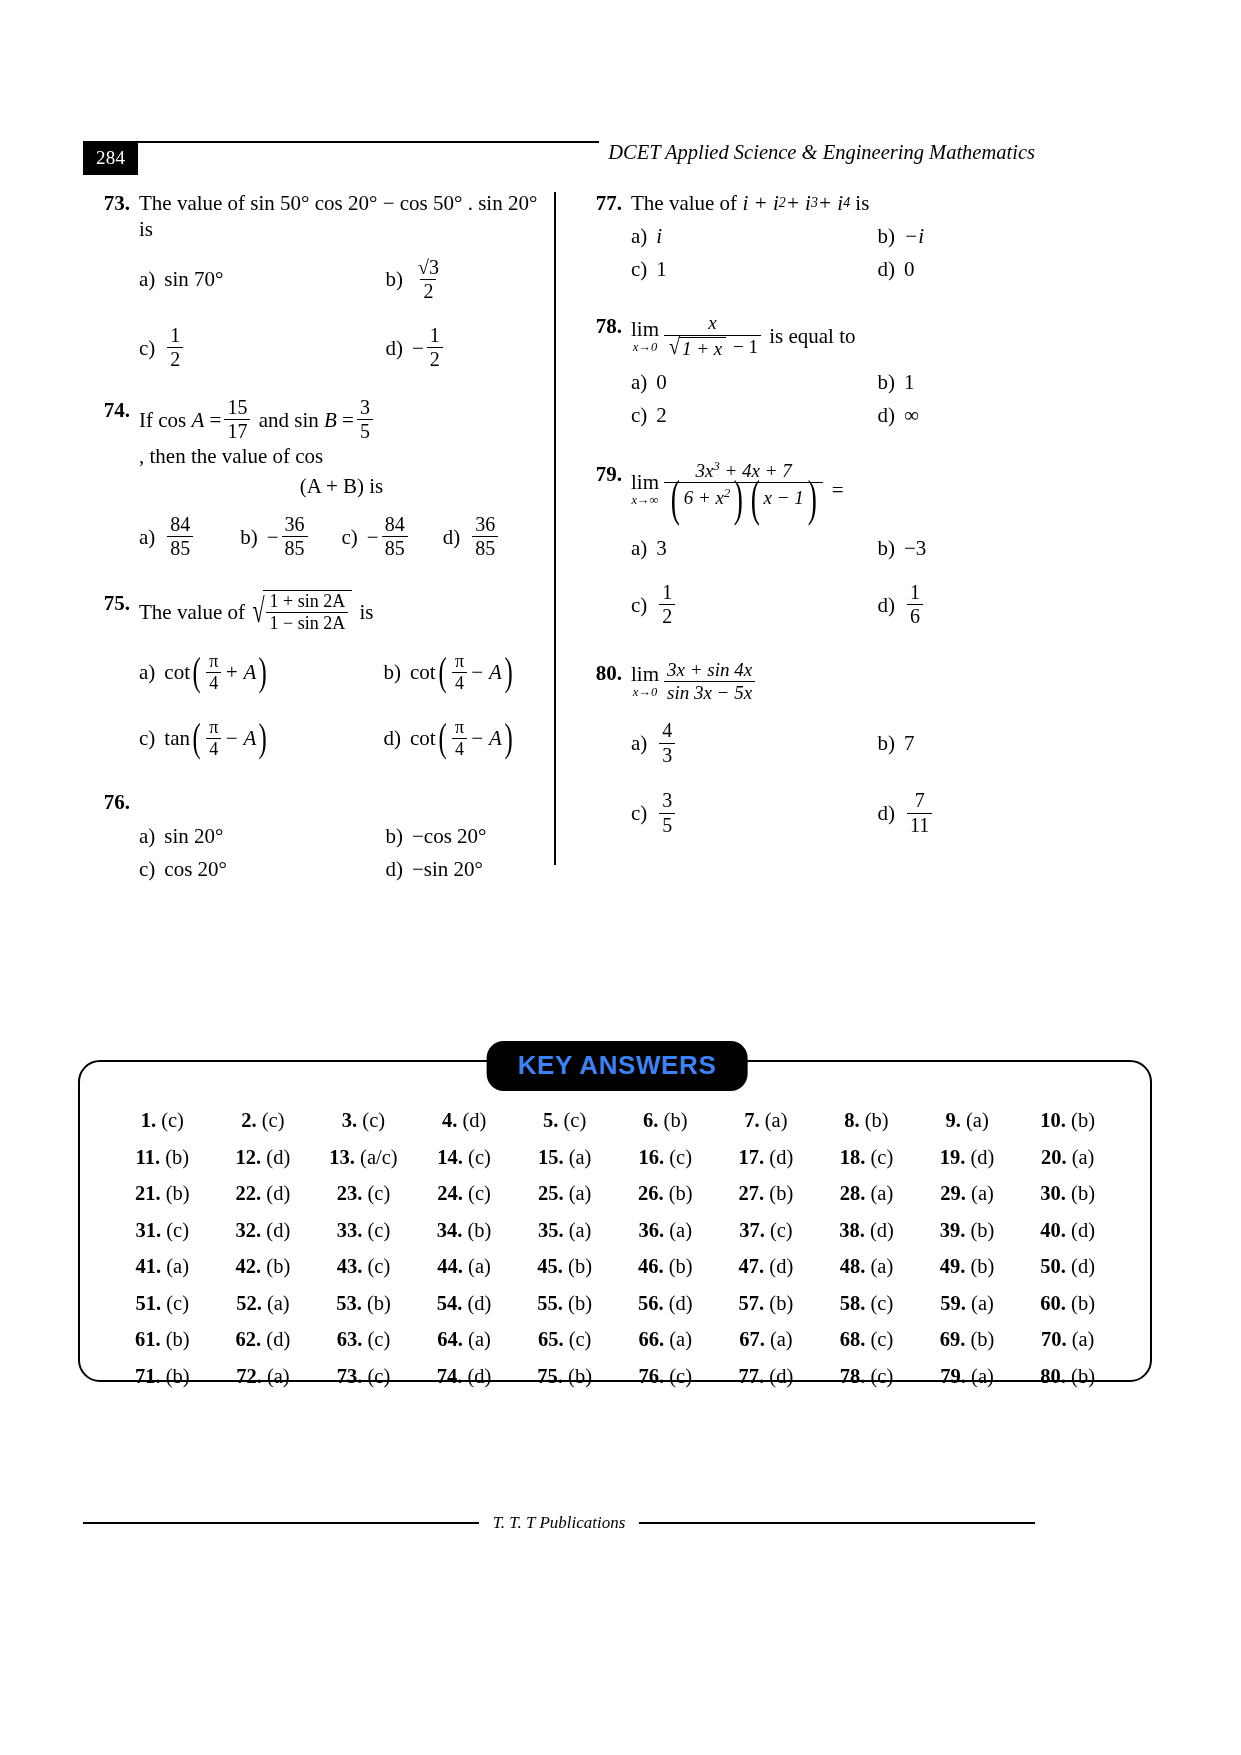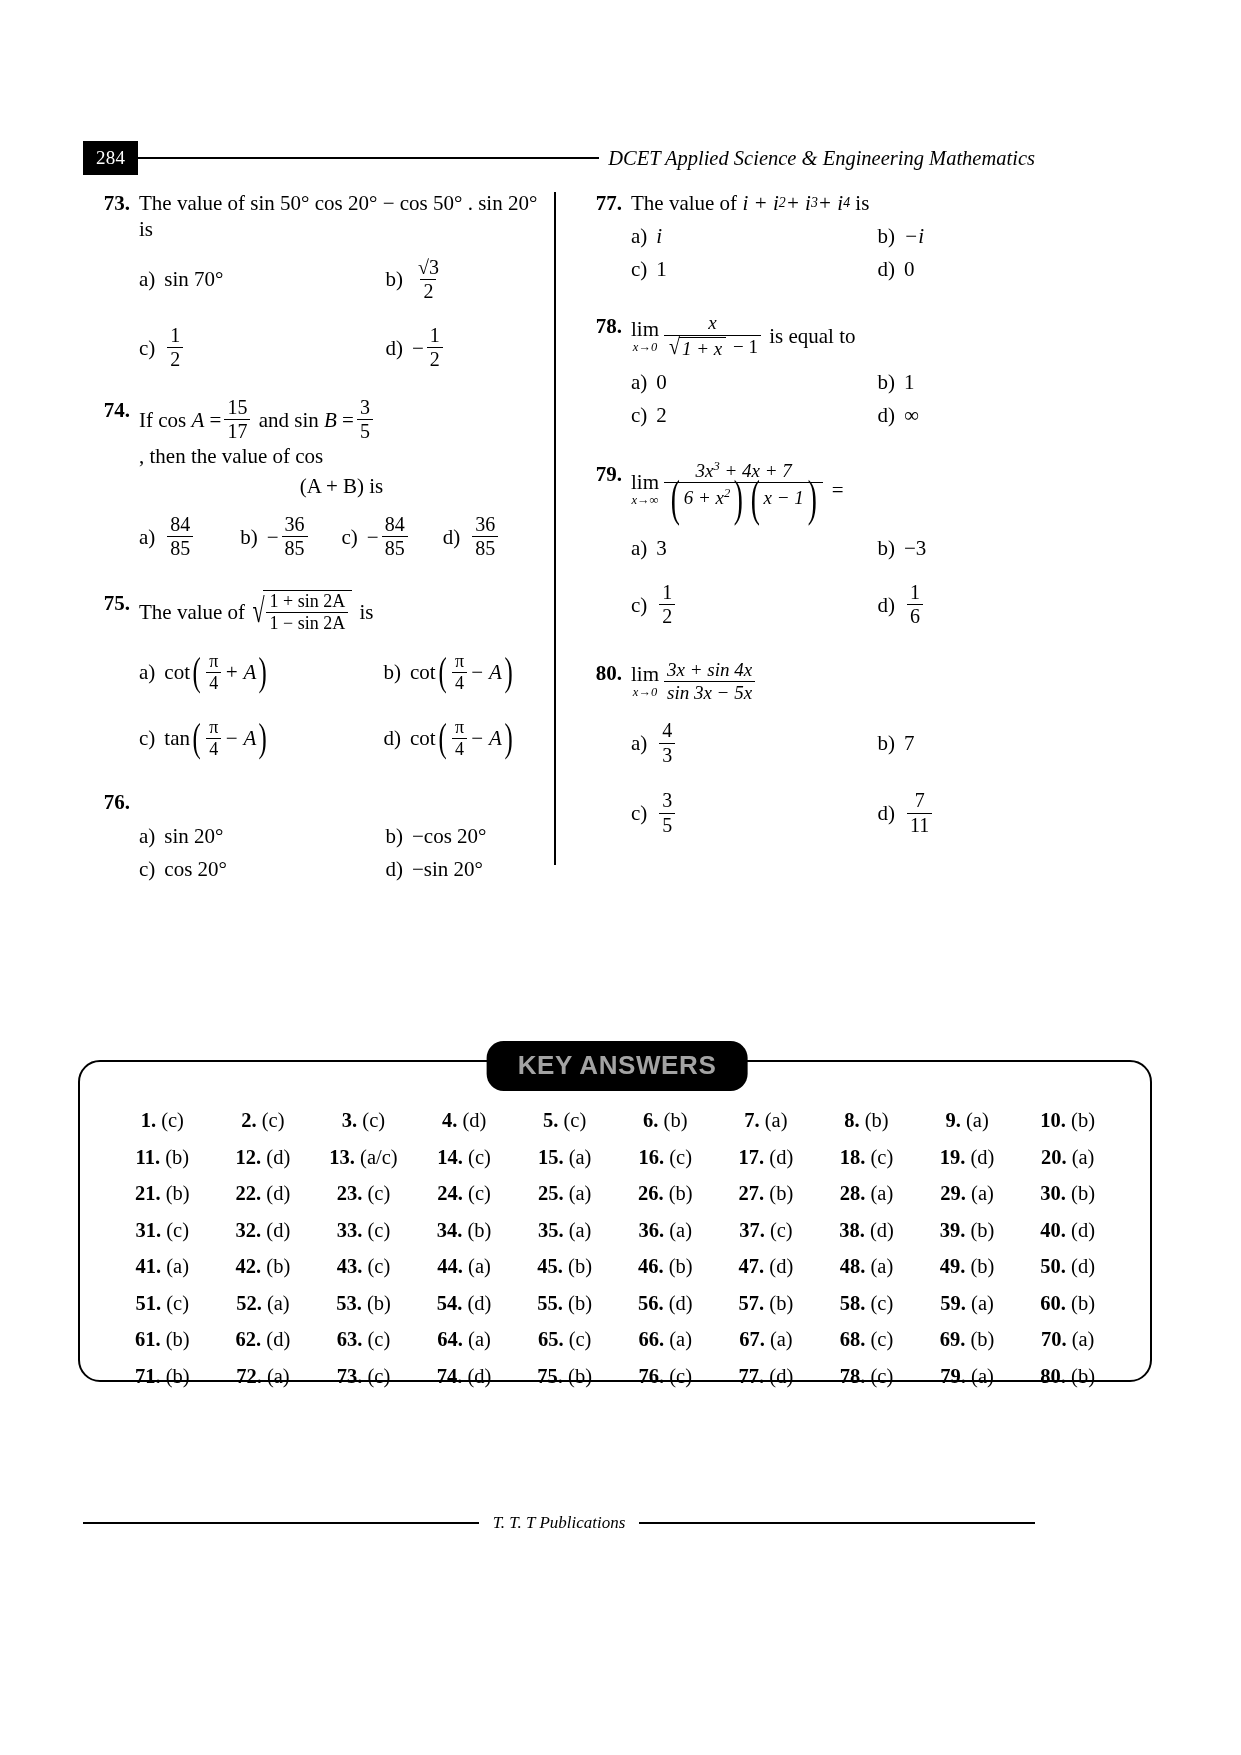--- a/index.html
+++ b/index.html
@@ -23,21 +23,21 @@
   }
 
   
   .header {
     position: absolute;
     left: 83px;
     top: 141px;
     width: 952px;
     height: 34px;
     display: flex;
-    align-items: center;
+    align-items: flex-start;
   }
   .page-num-box {
     background: #000;
     color: #fff;
     font-family: "Liberation Serif", serif;
     font-size: 19px;
     line-height: 1;
     padding: 7px 13px 8px 13px;
     letter-spacing: 0.3px;
   }
@@ -207,21 +207,21 @@
     border: 2px solid #000;
     border-radius: 22px;
     box-sizing: border-box;
   }
   .key-title {
     position: absolute;
     left: 50%;
     top: 0;
     transform: translateX(-50%);
     background: #000;
-    color: #a3a3a3;
+    color: #3b82f6;
     font-family: "Liberation Sans", sans-serif;
     font-weight: bold;
     font-size: 26px;
     letter-spacing: 0.6px;
     padding: 9px 31px 10px 31px;
     border-radius: 17px;
     white-space: nowrap;
   }
   .key-grid {
     position: absolute;

